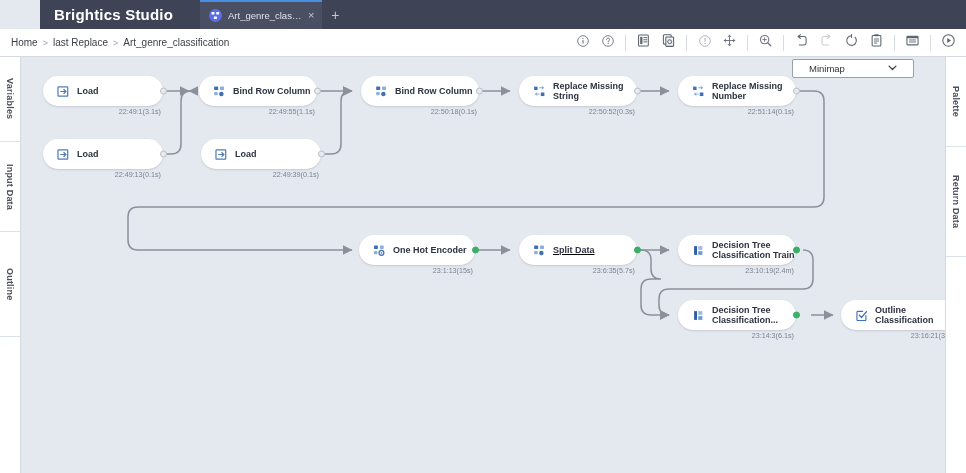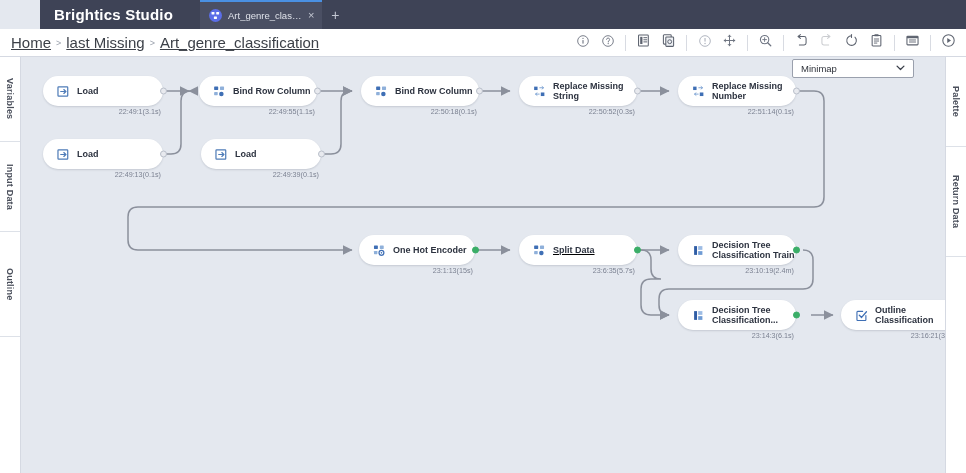--- a/index.html
+++ b/index.html
@@ -59,21 +59,21 @@
   }
 
   
   .subbar {
     position: absolute; left: 0; top: 29px; width: 966px; height: 28px;
     background: #ffffff;
     border-bottom: 1px solid #d5d9e2;
     display: flex; align-items: center;
   }
   .crumbs { display: flex; align-items: center; padding-left: 11px; }
-  .crumb { font-size: 15px; color: #3c4048; white-space: nowrap; text-decoration: underline; }
+  .crumb { font-size: 10px; color: #3c4048; white-space: nowrap; }
   .crumb-sep { font-size: 9px; color: #9aa0ac; margin: 0 5px; }
   .toolbar {
     margin-left: auto; display: flex; align-items: center;
     padding-right: 5px; height: 100%;
   }
   .tb-btn {
     width: 25px; height: 28px;
     display: flex; align-items: center; justify-content: center;
     cursor: pointer;
   }
@@ -120,21 +120,21 @@
   }
 
   
   .minimap-select {
     position: absolute; left: 771px; top: 2px;
     width: 122px; height: 19px;
     background: #ffffff;
     border: 1px solid #9aa0ad;
     border-radius: 2px;
     display: flex; align-items: center;
-    padding: 0 8px;
+    padding: 0 16px;
     cursor: pointer;
     z-index: 20;
   }
   .minimap-select .mm-label { font-size: 9.5px; color: #2e323a; }
   .minimap-select .mm-caret {
     margin-left: auto; font-size: 9px; color: #4a4f5a; line-height: 1;
   }
 
   
   .node {
@@ -200,21 +200,21 @@
         <path fill="#e3e6ee" d="M17.3 11.3l-1.4-.5a6.2 6.2 0 0 0 0-1.6l1.4-.5-.8-2.1-1.4.5a6.2 6.2 0 0 0-1.1-1.1l.5-1.4-2.1-.8-.5 1.4a6.2 6.2 0 0 0-1.6 0L9.8 3.8 7.7 4.6l.5 1.4a6.2 6.2 0 0 0-1.1 1.1l-1.4-.5-.8 2.1 1.4.5a6.2 6.2 0 0 0 0 1.6l-1.4.5.8 2.1 1.4-.5a6.2 6.2 0 0 0 1.1 1.1l-.5 1.4 2.1.8.5-1.4a6.2 6.2 0 0 0 1.6 0l.5 1.4 2.1-.8-.5-1.4a6.2 6.2 0 0 0 1.1-1.1l1.4.5.8-2.1z" opacity="0.85"></path>
       </svg>
     </span>
   </div>
 </div>
 
 <div class="subbar">
   <div class="crumbs">
     <span class="crumb">Home</span>
     <span class="crumb-sep">&gt;</span>
-    <span class="crumb">last Missing</span>
+    <span class="crumb">last Replace</span>
     <span class="crumb-sep">&gt;</span>
     <span class="crumb">Art_genre_classification</span>
   </div>
 
   <div class="toolbar">
 
     <div class="tb-btn">
       <span>
         <svg width="14" height="14" viewBox="0 0 20 20">
             <circle cx="10" cy="10" r="7.6" fill="none" stroke="#6d7380" stroke-width="1.3"></circle>

